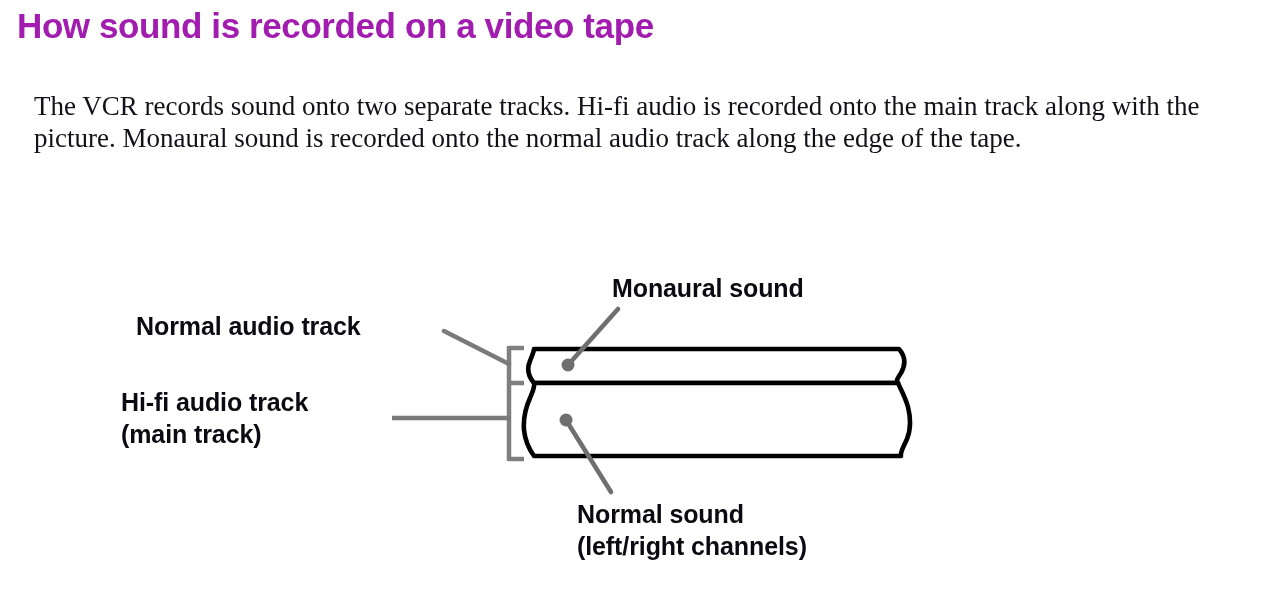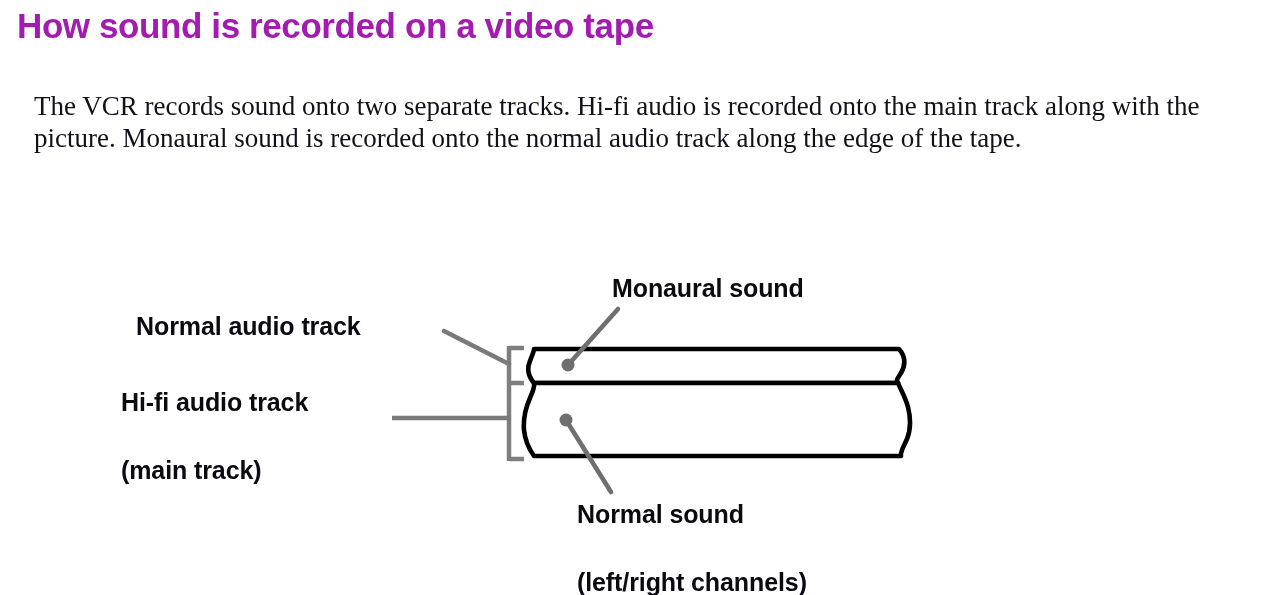--- a/index.html
+++ b/index.html
@@ -67,21 +67,21 @@
     font-size: 25px;
     line-height: 32px;
     color: #0a0a10;
     white-space: nowrap;
     letter-spacing: -0.1px;
   }
   #label-normal-audio-track { left: 136px; top: 80px; }
   #label-hifi-audio-track   { left: 121px; top: 156px; }
   #label-monaural-sound     { left: 612px; top: 42px; }
   #label-stereo-sound       { left: 577px; top: 268px; }
-  .diagram-label .line2 { display: block; margin-top: 36px; }
+  .diagram-label .line2 { display: block; }
 </style>
 </head>
 <body>
 
 <div id="doc-title">How sound is recorded on a video tape</div>
 
 <div id="doc-body">
   <p>The VCR records sound onto two separate tracks.  Hi-fi audio is recorded onto the main track along with the picture.  Monaural sound is recorded onto the normal audio track along the edge of the tape.</p>
 </div>
 

